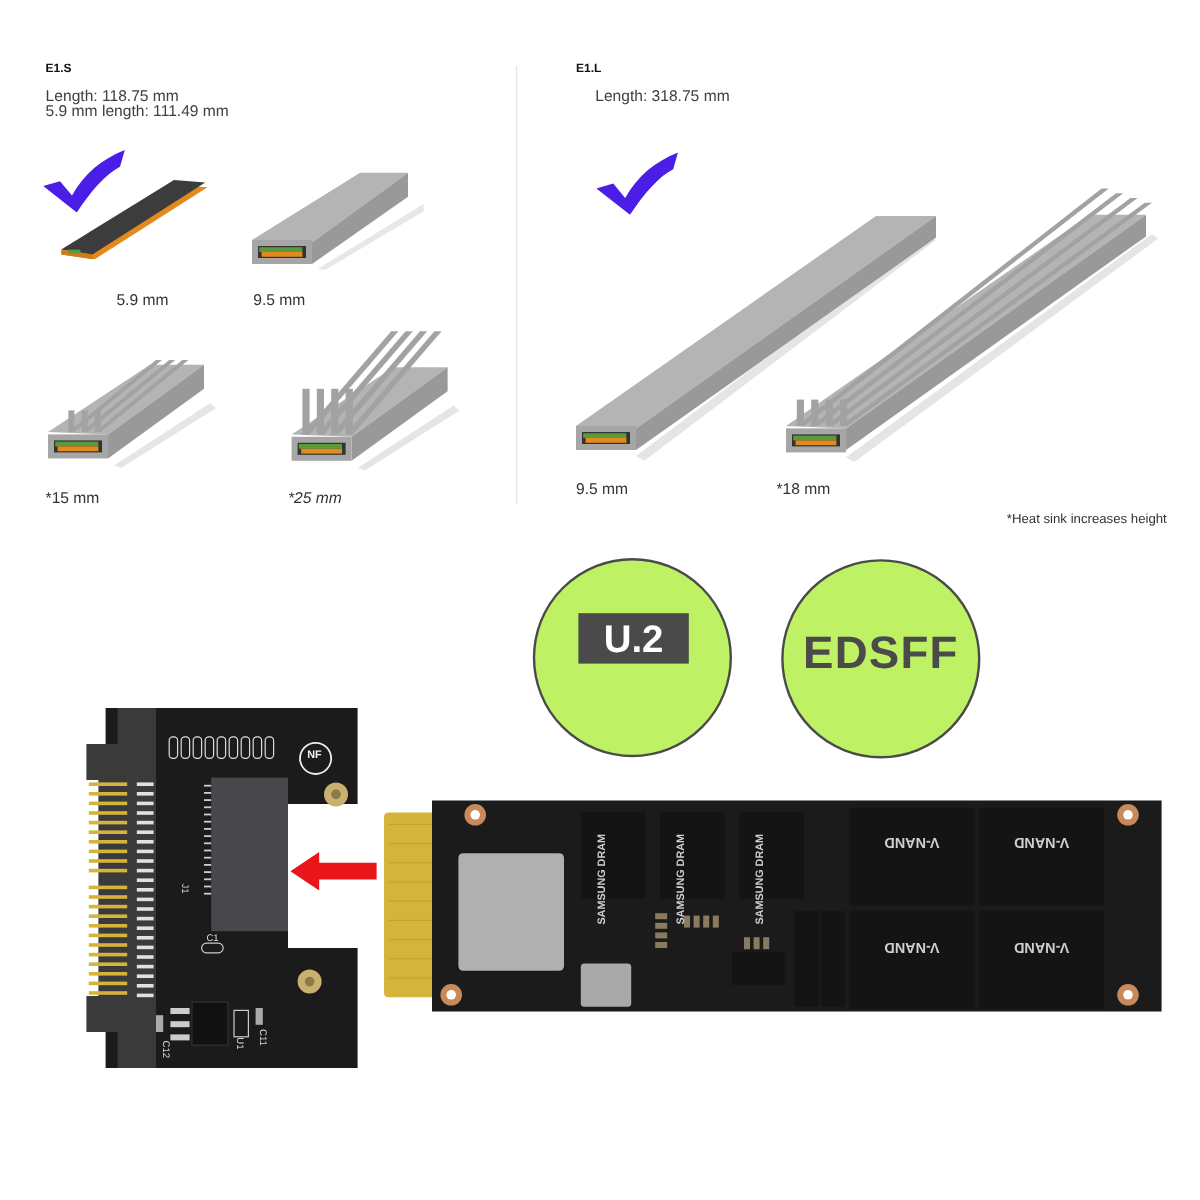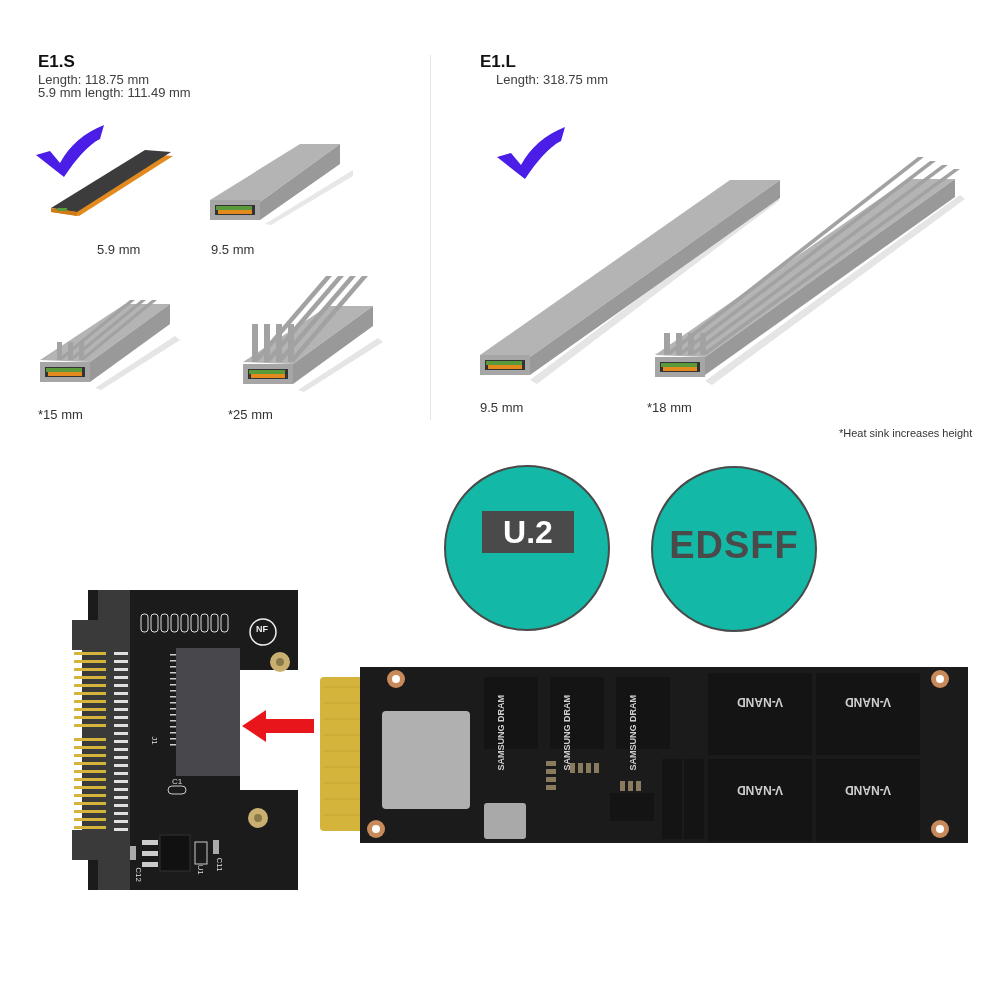--- a/index.html
+++ b/index.html
@@ -1,23 +1,23 @@
 <!DOCTYPE html>
 <html><head>
 <meta charset="utf-8">
 <style>
   html,body{margin:0;padding:0;background:#fff;}
   body{width:1000px;height:1000px;position:relative;overflow:hidden;font-family:"Liberation Sans",sans-serif;color:#222;}
   .abs{position:absolute;}
-  .title{font-weight:bold;font-size:17px;color:#111;}
+  .title{font-weight:bold;font-size:10px;color:#111;}
   .sub{font-size:13px;color:#404040;line-height:17px;}
   .cap{font-size:13px;color:#333;}
   .note{font-size:11px;color:#333;}
   .divider{position:absolute;left:430px;top:55px;width:1px;height:365px;background:#e6e6e6;}
-  .circle{position:absolute;border:2px solid #4a4a4a;border-radius:50%;background:#14b8a6;}
+  .circle{position:absolute;border:2px solid #4a4a4a;border-radius:50%;background:#bef264;}
   .u2box{position:absolute;background:#4a4a4a;color:#fff;font-weight:bold;text-align:center;}
   .badgetext{position:absolute;color:#4a4a4a;font-weight:bold;text-align:center;}
   .chiplabel{position:absolute;color:#cfcfcf;font-size:9px;font-weight:bold;text-align:center;}
 </style>
 </head>
 <body>
 
 <div class="abs title" style="left:38px;top:52px;">E1.S</div>
 <div class="abs sub" style="left:38px;top:71px;">Length: 118.75 mm</div>
 <div class="abs sub" style="left:38px;top:84px;">5.9 mm length: 111.49 mm</div>
@@ -76,21 +76,21 @@
     <polygon points="38,90 112,4 118,4 44,90"></polygon>
       <rect x="38" y="52" width="6" height="38"></rect>
     <polygon points="50,90 124,4 130,4 56,90"></polygon>
       <rect x="50" y="52" width="6" height="38"></rect>
   </g>
   <rect x="5" y="92" width="50" height="20" fill="#a6a6a6"></rect>
   <rect x="10" y="97" width="40" height="10" fill="#333"></rect>
   <rect x="11" y="98" width="36" height="4" fill="#5a9a3a"></rect>
   <rect x="13" y="102" width="34" height="4" fill="#e38a1f"></rect>
 </svg>
-<div class="abs cap" style="left:228px;top:407px;">*25 mm</div>
+<div class="abs cap" style="left:240px;top:407px;font-style:italic;">*25 mm</div>
 
 <div class="divider"></div>
 
 <div class="abs title" style="left:480px;top:52px;">E1.L</div>
 <div class="abs sub" style="left:480px;top:71px;margin-left:16px;">Length: 318.75 mm</div>
 
 <svg class="abs" style="left:497px;top:127px;" width="70" height="52" viewBox="0 0 70 52">
   <path d="M0 30 L14 26 L24 38 C34 20 48 8 68 0 L64 14 C52 20 40 34 28 52 Z" fill="#4a1ee6"></path>
 </svg>
 

